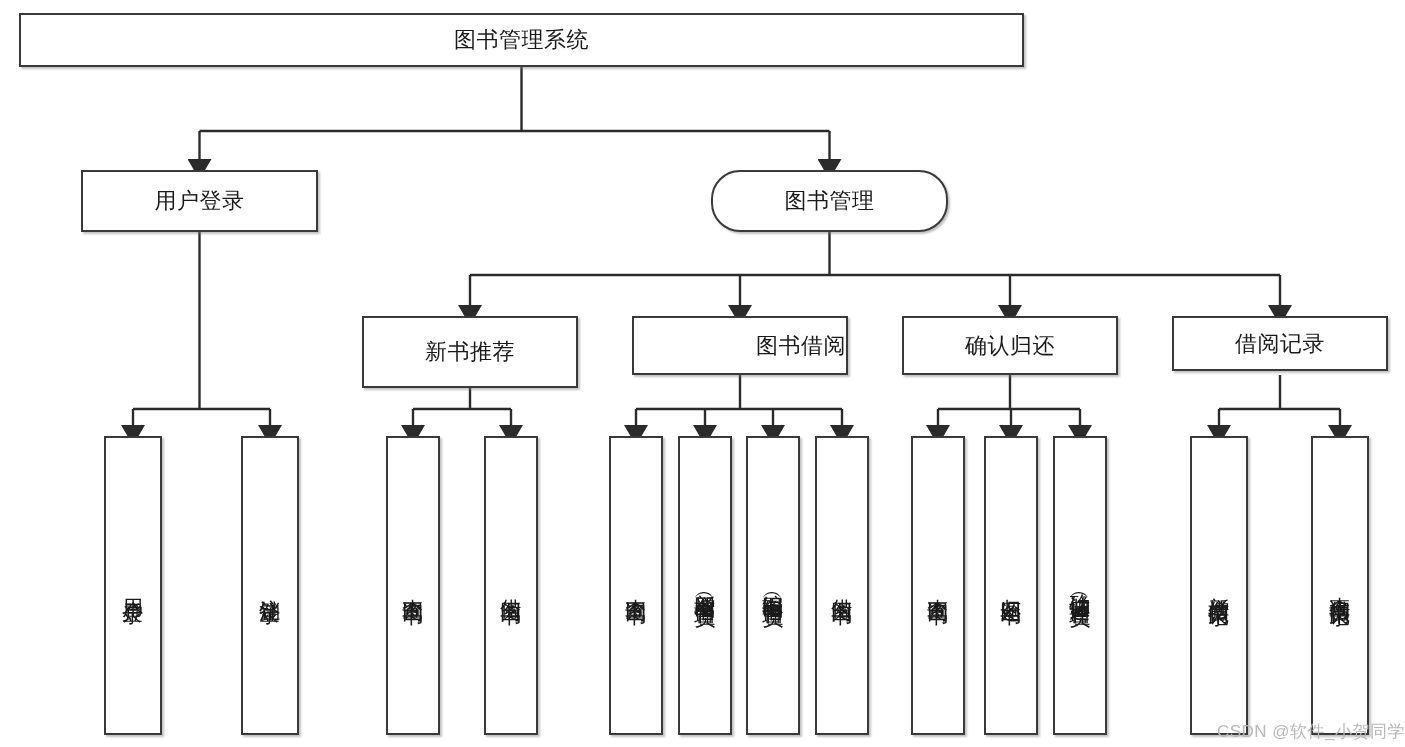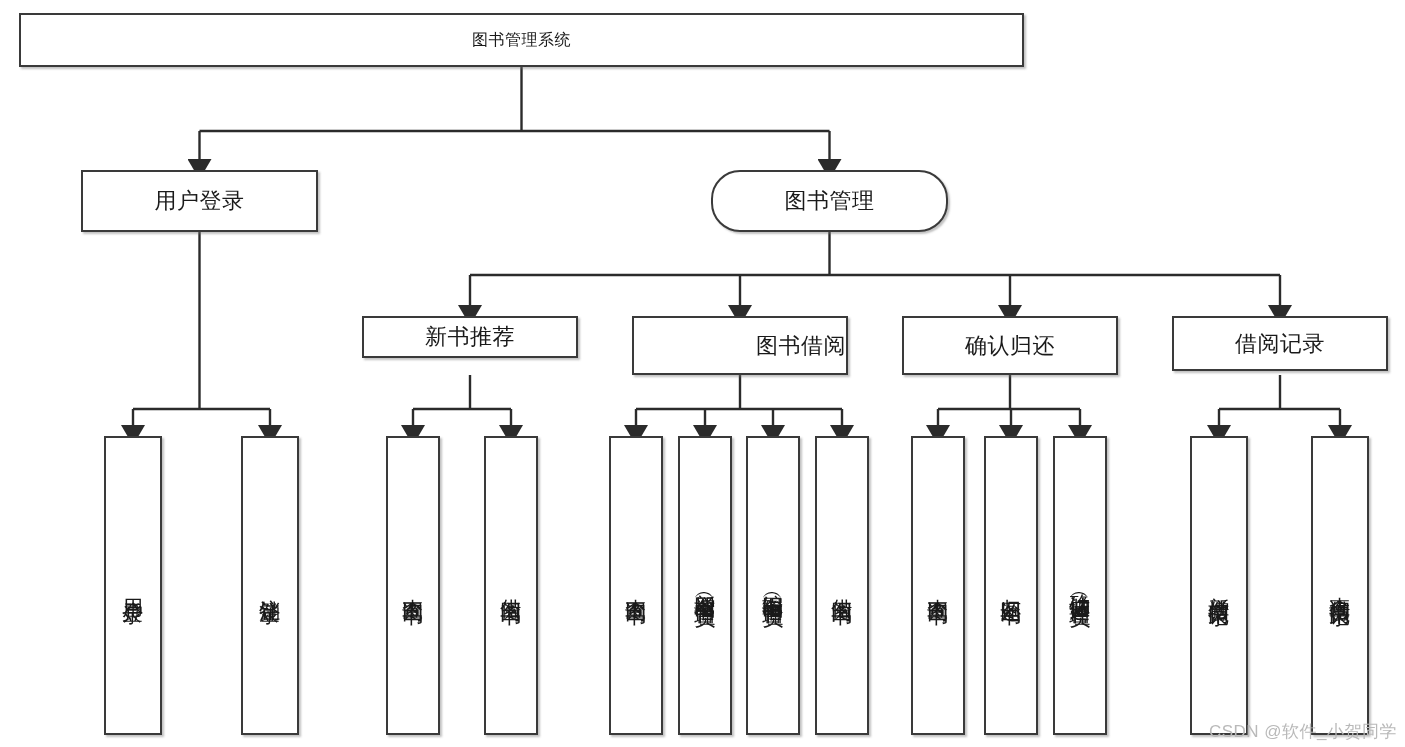--- a/index.html
+++ b/index.html
@@ -45,38 +45,38 @@
     line-height: 1.18;
     letter-spacing: 0.5px;
     white-space: nowrap;
     color: #1a1a1a;
   }
   
   .node.horiz .node-label {
     font-size: 22px;
   }
   .node.root .node-label {
-    font-size: 16px;
+    font-size: 22px;
   }
   
   .node.vert {
     align-items: center;
     justify-content: center;
   }
   .node.vert .node-label {
     writing-mode: vertical-rl;
     text-orientation: upright;
     font-size: 21px;
     line-height: 1.12;
     letter-spacing: 2px;
     white-space: nowrap;
   }
   #watermark {
     position: absolute;
-    right: 8px;
+    right: 0;
     bottom: 4px;
     font-size: 17px;
     color: #b9b9b9;
     letter-spacing: 0.5px;
     z-index: 5;
     user-select: none;
     white-space: nowrap;
   }
 </style>
 </head>
@@ -140,21 +140,21 @@
     <span class="node-label">图书管理系统</span>
   </div>
 
   <div class="node horiz" style="left: 81px; top: 170px; width: 237px; height: 62px;">
     <span class="node-label">用户登录</span>
   </div>
   <div class="node horiz" style="left: 711px; top: 170px; width: 237px; height: 62px; border-radius: 29px;">
     <span class="node-label">图书管理</span>
   </div>
 
-  <div class="node horiz" style="left: 362px; top: 316px; width: 216px; height: 42px;">
+  <div class="node horiz" style="left: 362px; top: 316px; width: 216px; height: 72px;">
     <span class="node-label">新书推荐</span>
   </div>
   <div class="node horiz" style="left: 632px; top: 316px; width: 216px; height: 59px; justify-content: flex-end;">
     <span class="node-label">图书借阅</span>
   </div>
   <div class="node horiz" style="left: 902px; top: 316px; width: 216px; height: 59px;">
     <span class="node-label">确认归还</span>
   </div>
   <div class="node horiz" style="left: 1172px; top: 316px; width: 216px; height: 55px;">
     <span class="node-label">借阅记录</span>

